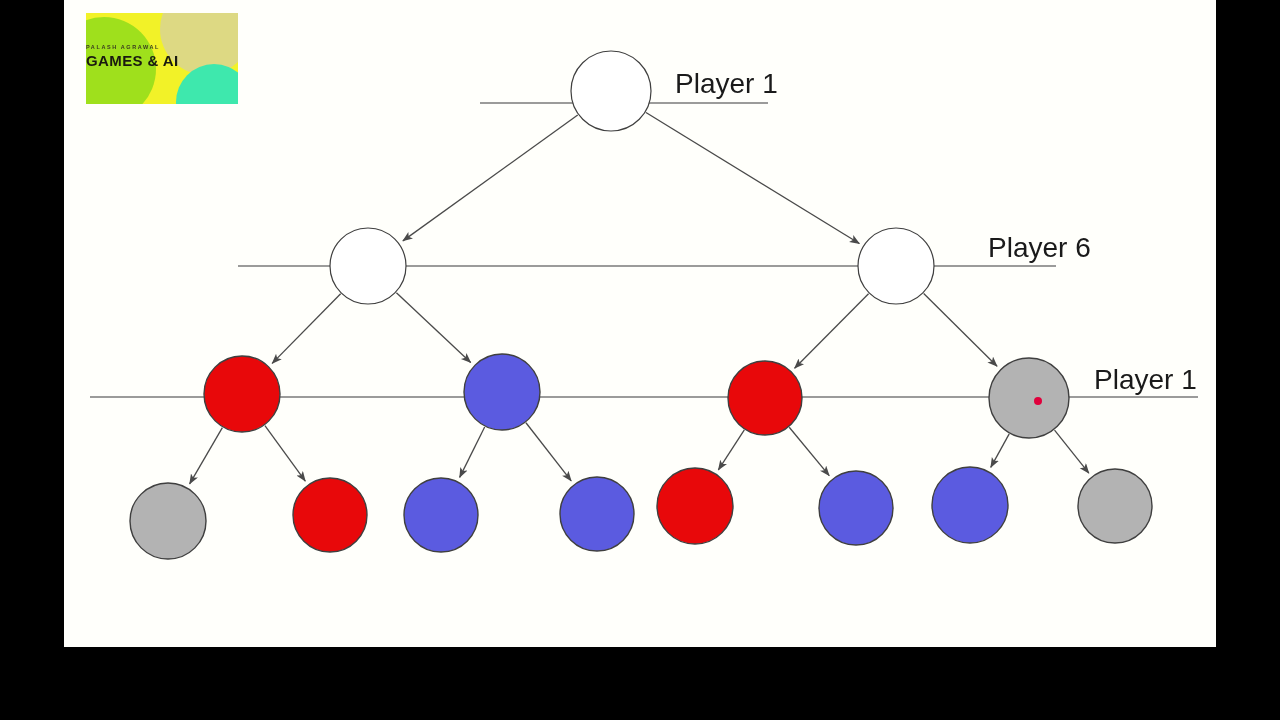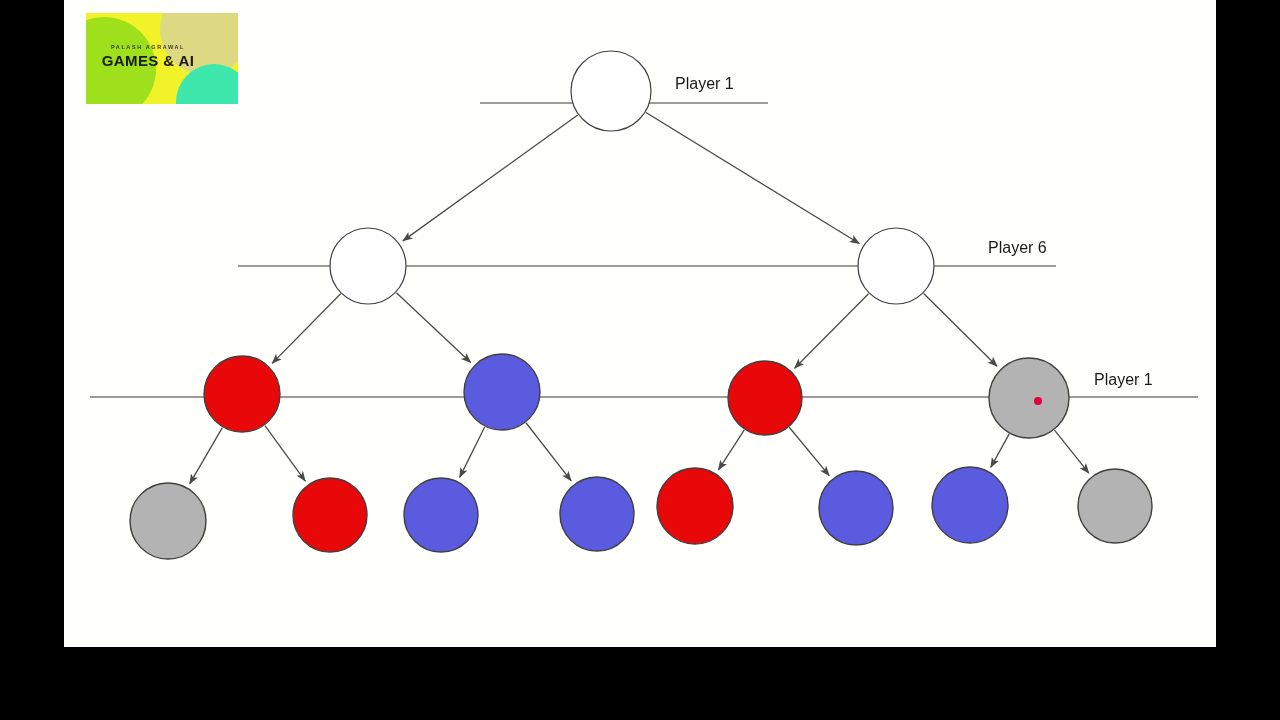--- a/index.html
+++ b/index.html
@@ -60,21 +60,21 @@
     top: 51px;
     width: 76px;
     height: 76px;
     background: #3ee8ad;
   }
   #logo-text-wrap {
     position: absolute;
     left: 0;
     top: 30px;
     width: 124px;
-    text-align: center;
+    text-align: left;
   }
   #logo-kicker {
     font-size: 5.5px;
     letter-spacing: 1.6px;
     font-weight: 700;
     color: #3a3a20;
     line-height: 8px;
   }
   #logo-title {
     font-size: 15px;
@@ -86,21 +86,21 @@
   
   #diagram {
     position: absolute;
     left: 0;
     top: 0;
     width: 1152px;
     height: 647px;
   }
   .player-label {
     position: absolute;
-    font-size: 16px;
+    font-size: 28px;
     color: #1a1a1a;
     white-space: nowrap;
     line-height: 28px;
   }
   #label-p1-top  { left: 611px; top: 70px; }
   #label-p2      { left: 924px; top: 234px; }
   #label-p1-bot  { left: 1030px; top: 366px; }
 </style>
 </head>
 <body>

